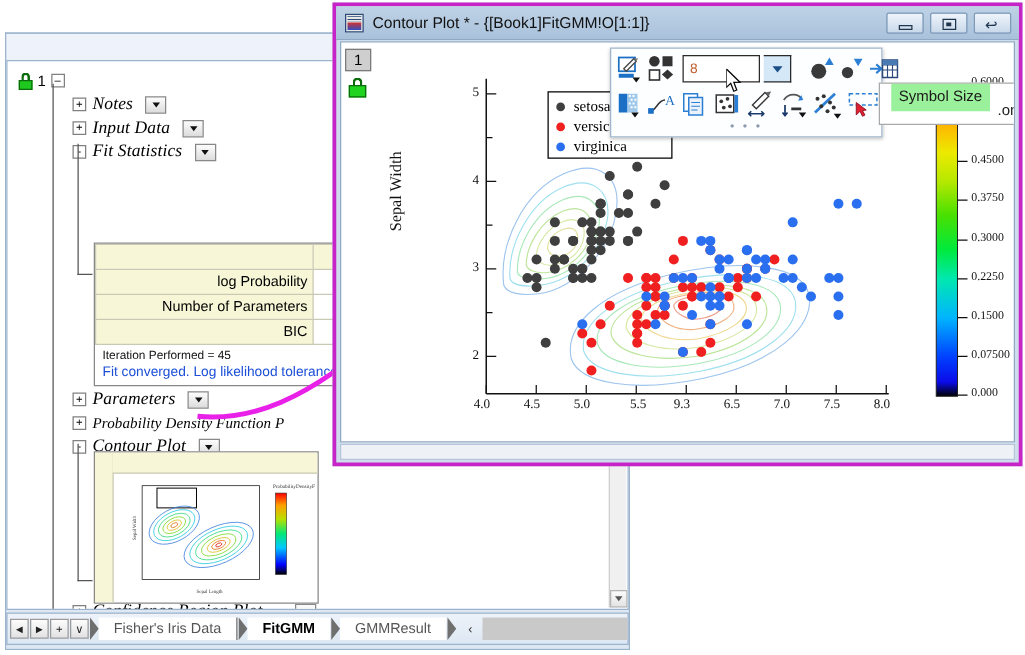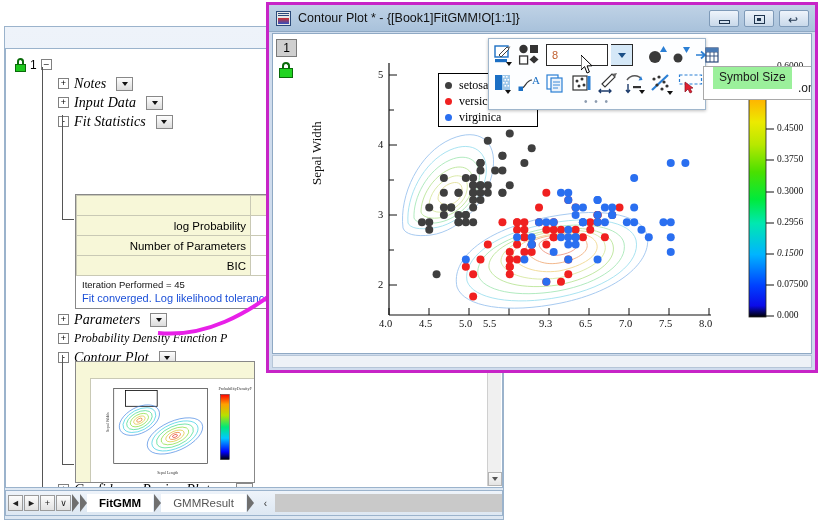--- a/index.html
+++ b/index.html
@@ -383,20 +383,21 @@
     <div class="sb-btn down" style="position:absolute;bottom:0;left:0;"></div>
   </div>
 </div>
 
 <div id="tabbar">
   <span class="navbtn">◄</span>
   <span class="navbtn">►</span>
   <span class="navbtn">+</span>
   <span class="navbtn">∨</span>
   <span class="tab-sep"></span>
+  <span class="sheet-tab" style="border-left:none;">Fisher's Iris Data</span>
   <span class="tab-sep"></span>
   <span class="sheet-tab active" style="border:none;">FitGMM</span>
   <span class="tab-sep"></span>
   <span class="sheet-tab" style="border:none;">GMMResult</span>
   <span class="tab-sep"></span>
   <span id="tab-scroll-right">‹</span>
   <span id="tabbar-rest"></span>
 </div>
 
 <svg id="arrow-svg">
@@ -683,39 +684,39 @@
           <span class="legend-dot" style="background:#2a6ff0;"></span>
           <span class="legend-txt">virginica</span>
         </div>
       </div>
 
       <div class="axis-title" id="ytitle">Sepal Width</div>
 
       <div class="tick-lbl" style="left:68px;top:283px;">4.0</div>
       <div class="tick-lbl" style="left:108px;top:283px;">4.5</div>
       <div class="tick-lbl" style="left:148px;top:283px;">5.0</div>
-      <div class="tick-lbl" style="left:172px;top:283px;">5.5</div>
+      <div class="tick-lbl" style="left:193px;top:283px;">5.5</div>
       <div class="tick-lbl" style="left:228px;top:283px;">9.3</div>
       <div class="tick-lbl" style="left:268px;top:283px;">6.5</div>
       <div class="tick-lbl" style="left:308px;top:283px;">7.0</div>
       <div class="tick-lbl" style="left:348px;top:283px;">7.5</div>
       <div class="tick-lbl" style="left:388px;top:283px;">8.0</div>
 
       <div class="tick-lbl" style="left:67px;top:34px;">5</div>
       <div class="tick-lbl" style="left:67px;top:104px;">4</div>
       <div class="tick-lbl" style="left:67px;top:174px;">3</div>
       <div class="tick-lbl" style="left:67px;top:244px;">2</div>
 
       <div class="cb-lbl" style="left:466px;top:26px;">0.6000</div>
       <div class="cb-lbl" style="left:466px;top:57px;">0.5250</div>
       <div class="cb-lbl" style="left:466px;top:88px;">0.4500</div>
       <div class="cb-lbl" style="left:466px;top:119px;">0.3750</div>
       <div class="cb-lbl" style="left:466px;top:151px;">0.3000</div>
-      <div class="cb-lbl" style="left:466px;top:182px;">0.2956</div>
-      <div class="cb-lbl" style="left:466px;top:213px;font-style:italic;">0.1500</div>
+      <div class="cb-lbl" style="left:466px;top:182px;">0.2250</div>
+      <div class="cb-lbl" style="left:466px;top:213px;">0.1500</div>
       <div class="cb-lbl" style="left:466px;top:244px;font-family:Liberation Serif, serif;">0.07500</div>
       <div class="cb-lbl" style="left:466px;top:275px;">0.000</div>
     </div>
 
     <div id="tooltip-tail"></div>
     <div id="tooltip-tailtext">.on</div>
 
     <div id="mini-toolbar">
       <div class="tb-row" id="tb-row1">
 

